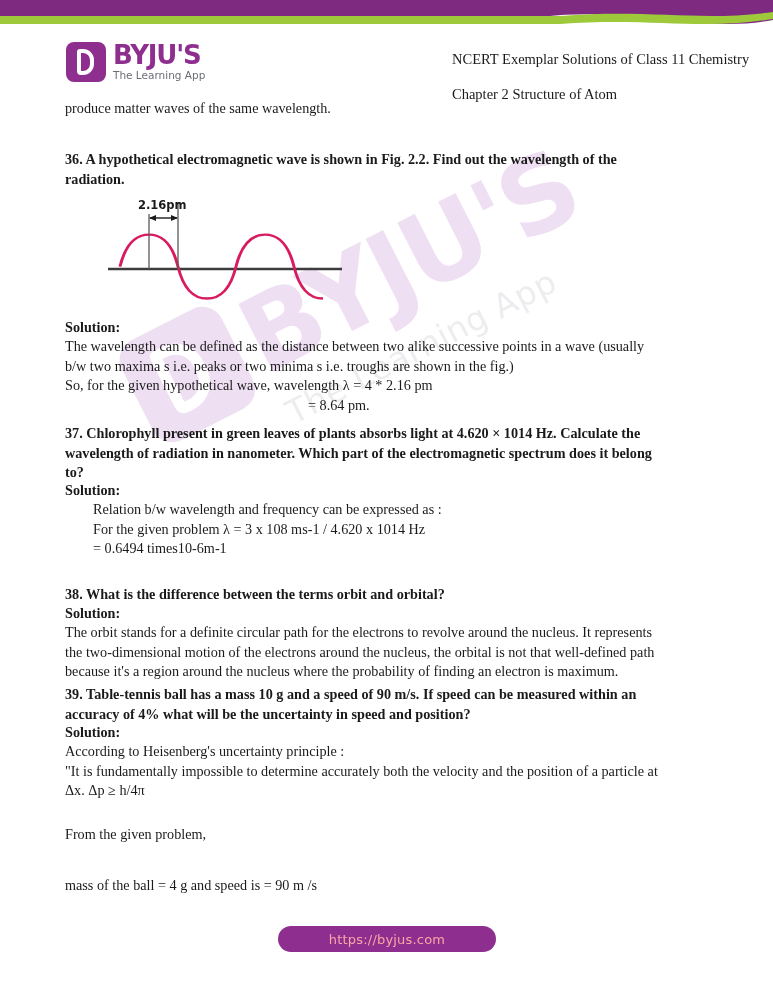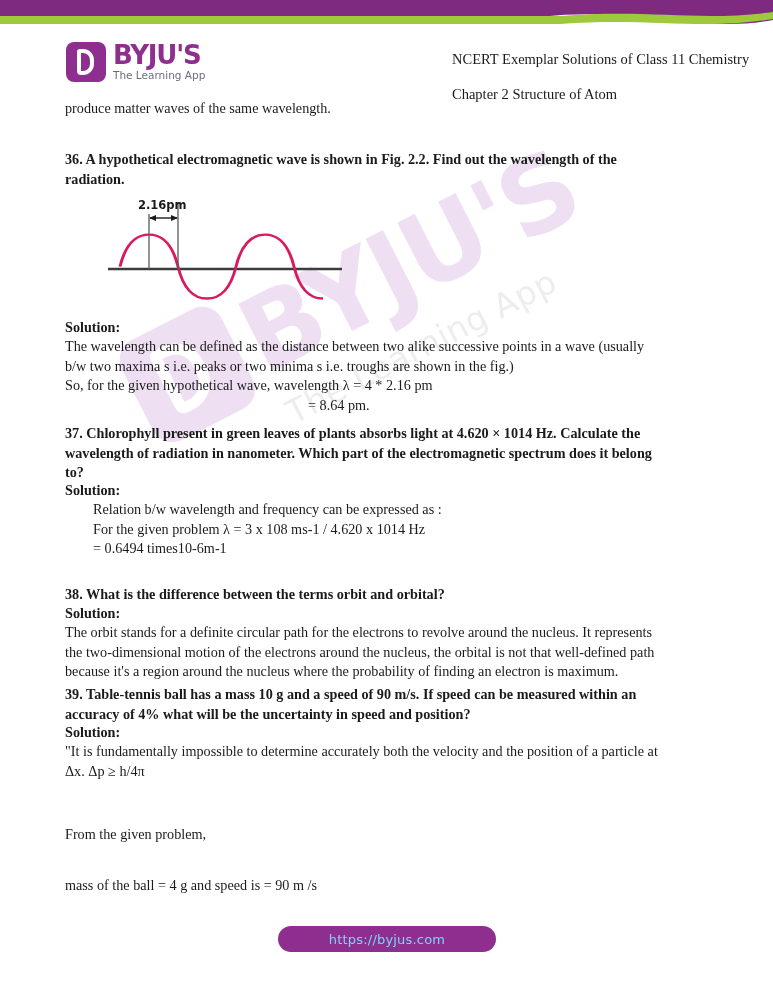--- a/index.html
+++ b/index.html
@@ -192,21 +192,21 @@
     height: 26px;
     border-radius: 14px;
     background: #8e2f8f;
     display: flex;
     align-items: center;
     justify-content: center;
   }
   .footer-pill span {
     font-family: "DejaVu Sans", sans-serif;
     font-size: 13px;
-    color: #7dd3fc;
+    color: #fca5a5;
     letter-spacing: 0.2px;
   }
 </style>
 </head>
 <body>
 
 <div id="page">
 
   <div class="banner">
     <svg width="773" height="34" viewBox="0 0 773 34" xmlns="http://www.w3.org/2000/svg">
@@ -306,20 +306,21 @@
     </div>
 
     <div class="body-block q-title" style="top:685px;">
       <p>39. Table-tennis ball has a mass 10 g and a speed of 90 m/s. If speed can be measured within an</p>
       <p>accuracy of 4% what will be the uncertainty in speed and position?</p>
     </div>
     <div class="body-block sol-label" style="top:723px;">
       <p>Solution:</p>
     </div>
     <div class="body-block" style="top:742px;">
+      <p>According to Heisenberg's uncertainty principle :</p>
       <p>"It is fundamentally impossible to determine accurately both the velocity and the position of a particle at</p>
       <p>Δx. Δp ≥ h/4π</p>
     </div>
     <div class="body-block" style="top:825px;">
       <p>From the given problem,</p>
     </div>
     <div class="body-block" style="top:876px;">
       <p>mass of the ball = 4 g and speed is = 90 m /s</p>
     </div>
 

